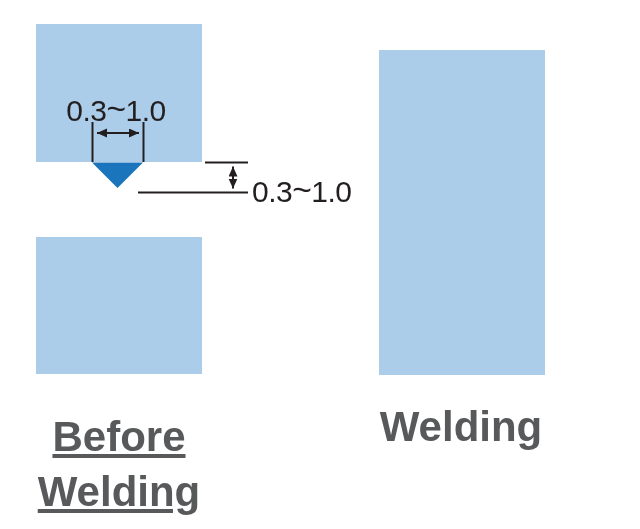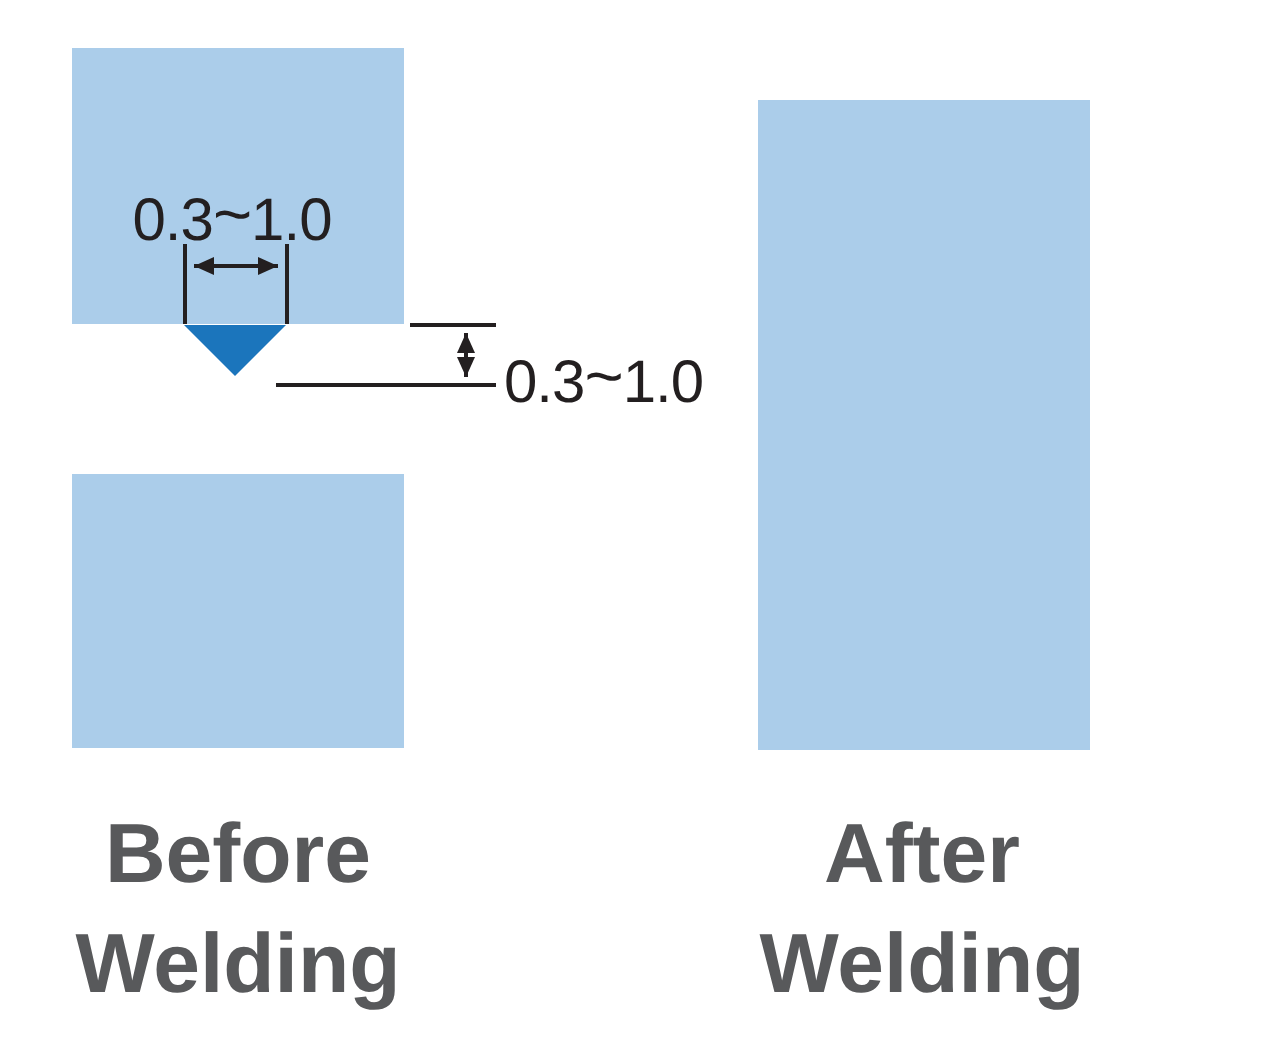--- a/index.html
+++ b/index.html
@@ -53,21 +53,21 @@
   .dim-text-gap   { left: 252px; top: 163px; }
   .caption {
     position: absolute;
     width: 206px;
     text-align: center;
     color: var(--label_text);
     font-size: 42px;
     font-weight: bold;
     line-height: 55px;
   }
-  .caption-before { left: 16px;  top: 399px; }
+  .caption-before { left: 16px;  top: 409px; text-decoration: underline; }
   .caption-after  { left: 358px; top: 399px; }
 </style>
 </head>
 <body>
 
 <div class="canvas">
 
   <div class="plate plate-before-top"></div>
   <div class="plate plate-before-bottom"></div>
   <div class="plate plate-after"></div>
@@ -96,17 +96,16 @@
 
   <div class="dim-text dim-text-gap">
     <span>0.3</span><span class="tilde">~</span><span>1.0</span>
   </div>
 
   <div class="caption caption-before">
     <div>Before</div>
     <div>Welding</div>
   </div>
   <div class="caption caption-after">
-    <div>After</div>
     <div>Welding</div>
   </div>
 
 </div>
 
 </body></html>

